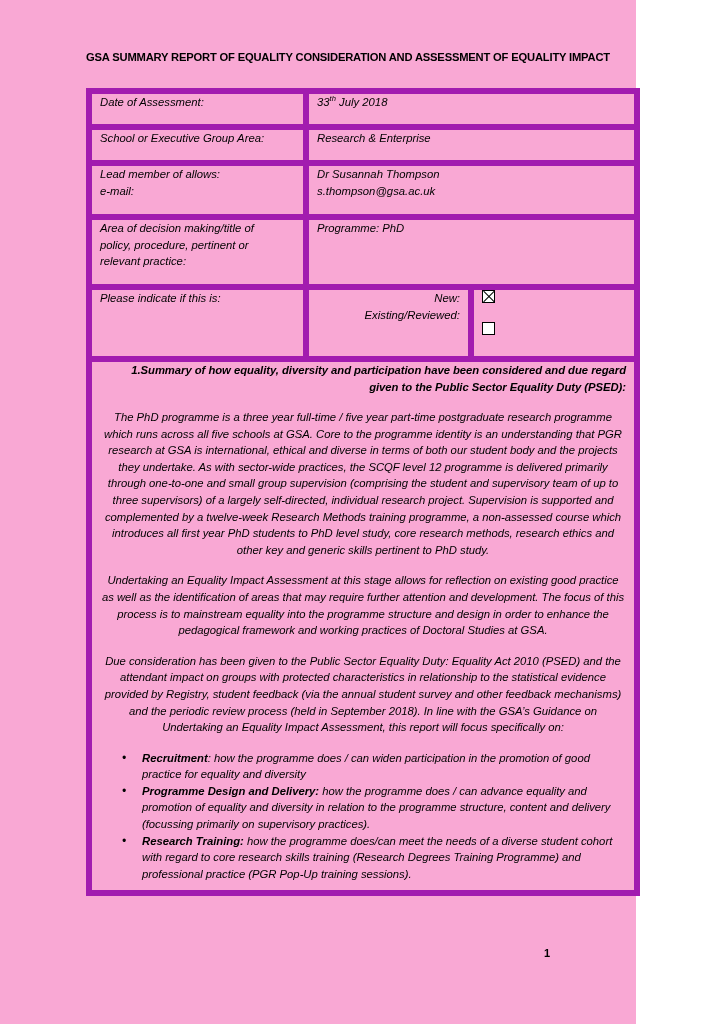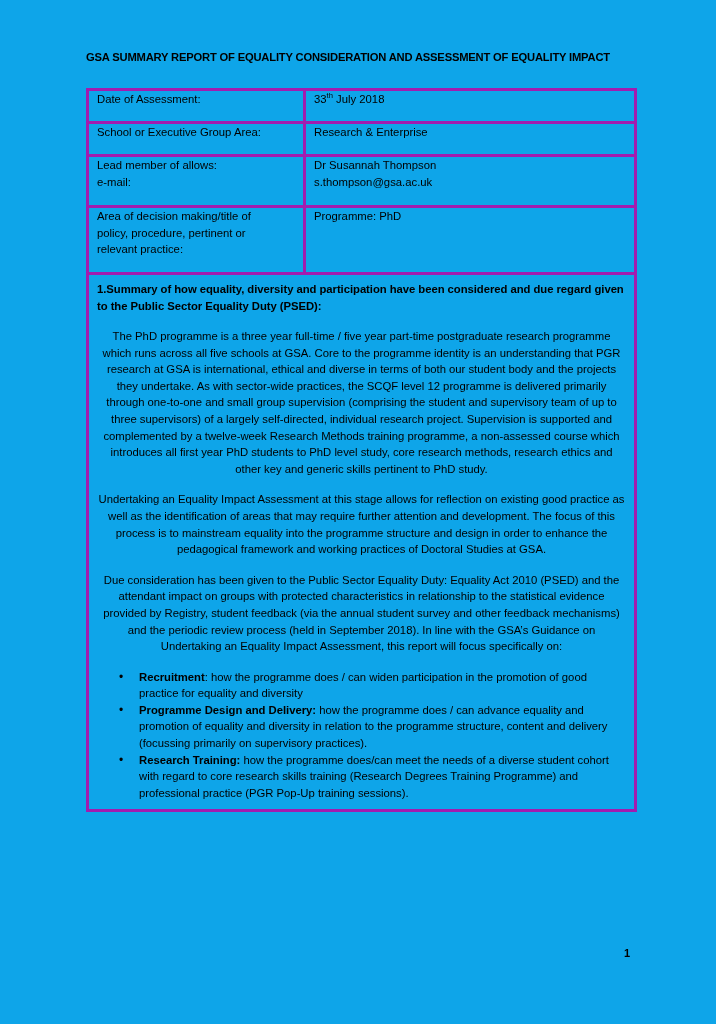--- a/index.html
+++ b/index.html
@@ -13,23 +13,23 @@
     height: 1024px;
     font-family: "Liberation Sans", sans-serif;
     color: #000000;
     position: relative;
     overflow: hidden;
   }
   .page {
     position: absolute;
     left: 0;
     top: 0;
-    width: 716px;
+    width: 636px;
     height: 1024px;
-    background: #0ea5e9;
+    background: #f9a8d4;
   }
   .doc-title {
     position: absolute;
     left: 86px;
     top: 50px;
     width: 560px;
     font-size: 11.2px;
     font-weight: bold;
     letter-spacing: -0.18px;
     line-height: 14px;
@@ -37,26 +37,27 @@
   }
   table.main {
     position: absolute;
     left: 86px;
     top: 88px;
     width: 548px;
     border-collapse: collapse;
     table-layout: fixed;
   }
   table.main td {
-    border: 3px solid #a21caf;
+    border: 6px solid #a21caf;
     vertical-align: top;
     font-size: 11.3px;
     line-height: 16.5px;
     padding: 0 8px 8px 8px;
     color: #000;
+    font-style: italic;
   }
   .col-label { width: 217px; }
   .col-value { width: 165px; }
   .col-box   { width: 166px; }
 
   .r-date    td { height: 22px; }
   .r-school  td { height: 22px; }
   .r-dept    td { height: 26px; }
   .r-lead    td { height: 40px; }
   .r-area    td { height: 56px; }
@@ -103,22 +104,23 @@
   .checkbox.checked::after  { transform: translateX(-50%) rotate(-45deg) scaleY(1.38); }
   .cb-spacer { height: 19px; }
 
   .section-cell {
     padding: 9px 10px 14px 10px;
   }
   .section-heading {
     font-weight: bold;
     font-size: 11.3px;
     line-height: 16.5px;
-    margin: 6px 0 14px 0;
+    margin: 0 0 14px 0;
     letter-spacing: -0.05px;
+    text-align: right;
   }
   .body-p {
     font-size: 11.3px;
     line-height: 16.6px;
     margin: 0 0 14px 0;
     text-align: center;
     letter-spacing: -0.02px;
   }
   ul.bullets {
     margin: 0;
@@ -193,20 +195,33 @@
         <td>
           <div class="label-stack">
             <div>Area of decision making/title of</div>
             <div>policy, procedure, pertinent or</div>
             <div>relevant practice:</div>
           </div>
         </td>
         <td colspan="2">Programme: PhD</td>
       </tr>
 
+      <tr class="r-ind">
+        <td>Please indicate if this is:</td>
+        <td class="newline-label">
+          <div>New:</div>
+          <div class="spacer"></div>
+          <div>Existing/Reviewed:</div>
+        </td>
+        <td class="cb-cell">
+          <span class="checkbox checked"></span>
+          <div class="cb-spacer"></div>
+          <span class="checkbox"></span>
+        </td>
+      </tr>
 
       <tr>
         <td colspan="3" class="section-cell">
           <div class="section-heading">
             <span>1.Summary of how equality, diversity and participation have been considered and due regard</span>
             <span>given to the Public Sector Equality Duty (PSED):</span>
           </div>
           <p class="body-p">The PhD programme is a three year full-time / five year part-time postgraduate research programme which runs across all five schools at GSA. Core to the programme identity is an understanding that PGR research at GSA is international, ethical and diverse in terms of both our student body and the projects they undertake. As with sector-wide practices, the SCQF level 12 programme is delivered primarily through one-to-one and small group supervision (comprising the student and supervisory team of up to three supervisors) of a largely self-directed, individual research project. Supervision is supported and complemented by a twelve-week Research Methods training programme, a non-assessed course which introduces all first year PhD students to PhD level study, core research methods, research ethics and other key and generic skills pertinent to PhD study.</p>
           <p class="body-p">Undertaking an Equality Impact Assessment at this stage allows for reflection on existing good practice as well as the identification of areas that may require further attention and development. The focus of this process is to mainstream equality into the programme structure and design in order to enhance the pedagogical framework and working practices of Doctoral Studies at GSA.</p>
           <p class="body-p">Due consideration has been given to the Public Sector Equality Duty: Equality Act 2010 (PSED) and the attendant impact on groups with protected characteristics in relationship to the statistical evidence provided by Registry, student feedback (via the annual student survey and other feedback mechanisms) and the periodic review process (held in September 2018). In line with the GSA’s Guidance on Undertaking an Equality Impact Assessment, this report will focus specifically on:</p>

